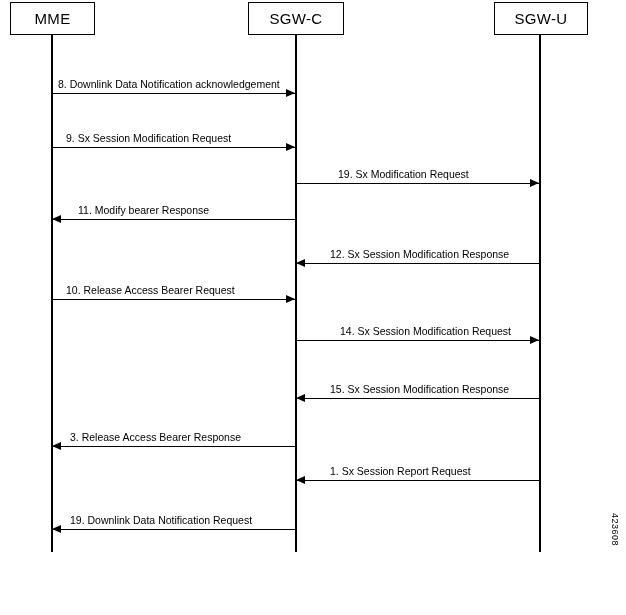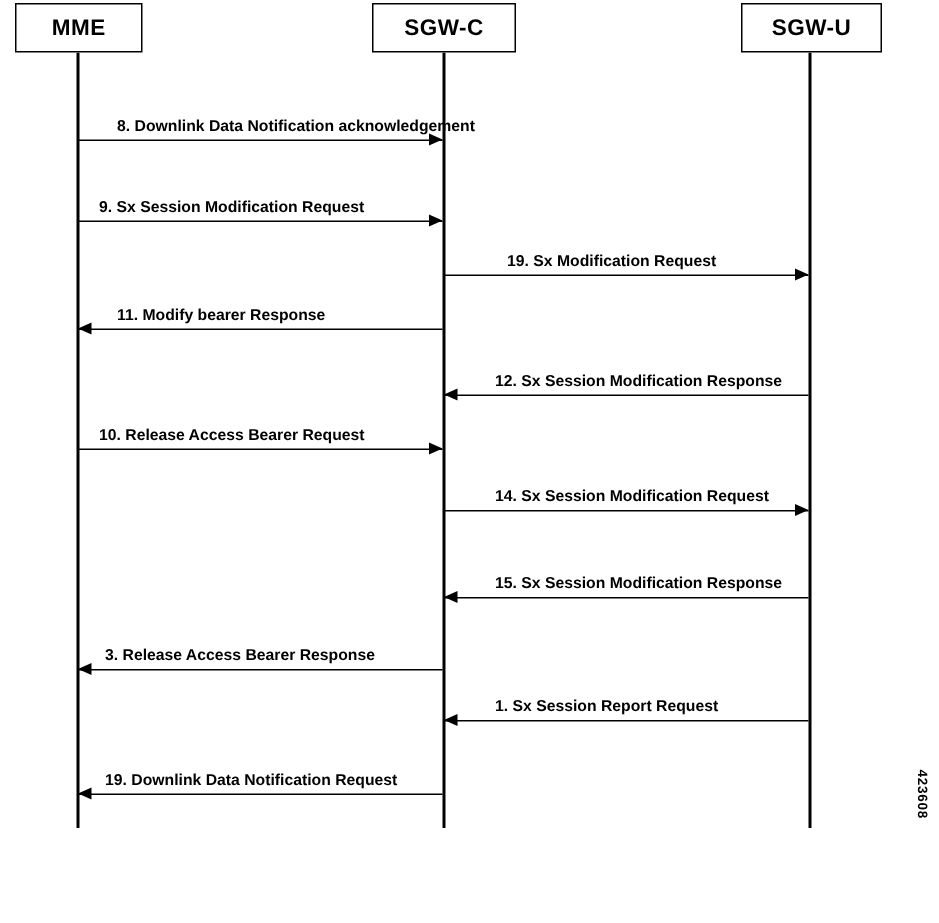--- a/index.html
+++ b/index.html
@@ -9,21 +9,20 @@
   }
   body {
     font-family: "Liberation Sans", sans-serif;
   }
   #canvas {
     position: relative;
     width: 626px;
     height: 552px;
     background: #ffffff;
     overflow: hidden;
-    font-weight: bold;
   }
   .lifeline-box {
     position: absolute;
     box-sizing: border-box;
     border: 1px solid #000000;
     background: #ffffff;
     display: flex;
     align-items: center;
     justify-content: center;
     font-size: 15px;
@@ -104,21 +103,21 @@
   <div class="lifeline-box" style="left:248px; top:574px; width:104px; height:33px;">
     <span>SGW-C</span>
   </div>
   <div class="lifeline-box" style="left:494px; top:574px; width:100px; height:33px;">
     <span>SGW-U</span>
   </div>
 
   <div class="msg" style="left:52px; top:93px; width:243px;">
     <div class="msg-line" style="width:243px;"></div>
     <div class="arrowhead right" style="left:234px;"></div>
-    <div class="msg-label" style="left:26px;">8. Downlink Data Notification acknowledgement</div>
+    <div class="msg-label" style="left:6px;">8. Downlink Data Notification acknowledgement</div>
   </div>
 
   <div class="msg" style="left:52px; top:147px; width:243px;">
     <div class="msg-line" style="width:243px;"></div>
     <div class="arrowhead right" style="left:234px;"></div>
     <div class="msg-label" style="left:14px;">9. Sx Session Modification Request</div>
   </div>
 
   <div class="msg" style="left:296px; top:183px; width:243px;">
     <div class="msg-line" style="width:243px;"></div>
@@ -140,21 +139,21 @@
 
   <div class="msg" style="left:52px; top:299px; width:243px;">
     <div class="msg-line" style="width:243px;"></div>
     <div class="arrowhead right" style="left:234px;"></div>
     <div class="msg-label" style="left:14px;">10. Release Access Bearer Request</div>
   </div>
 
   <div class="msg" style="left:296px; top:340px; width:243px;">
     <div class="msg-line" style="width:243px;"></div>
     <div class="arrowhead right" style="left:234px;"></div>
-    <div class="msg-label" style="left:34px;">14. Sx Session Modification Request</div>
+    <div class="msg-label" style="left:44px;">14. Sx Session Modification Request</div>
   </div>
 
   <div class="msg" style="left:296px; top:398px; width:243px;">
     <div class="msg-line" style="width:243px;"></div>
     <div class="arrowhead left" style="left:0px;"></div>
     <div class="msg-label" style="left:34px;margin-top:16px;">15. Sx Session Modification Response</div>
   </div>
 
   <div class="msg" style="left:52px; top:446px; width:243px;">
     <div class="msg-line" style="width:243px;"></div>

